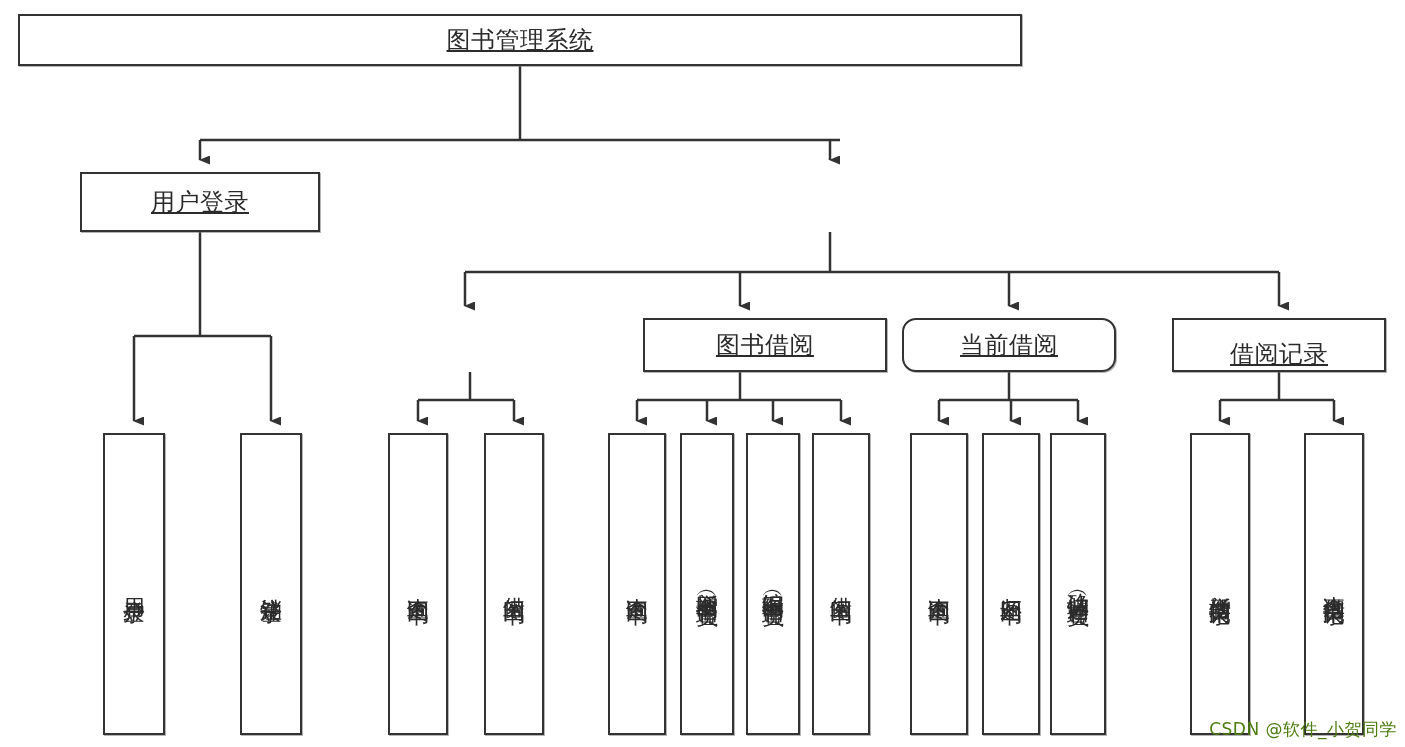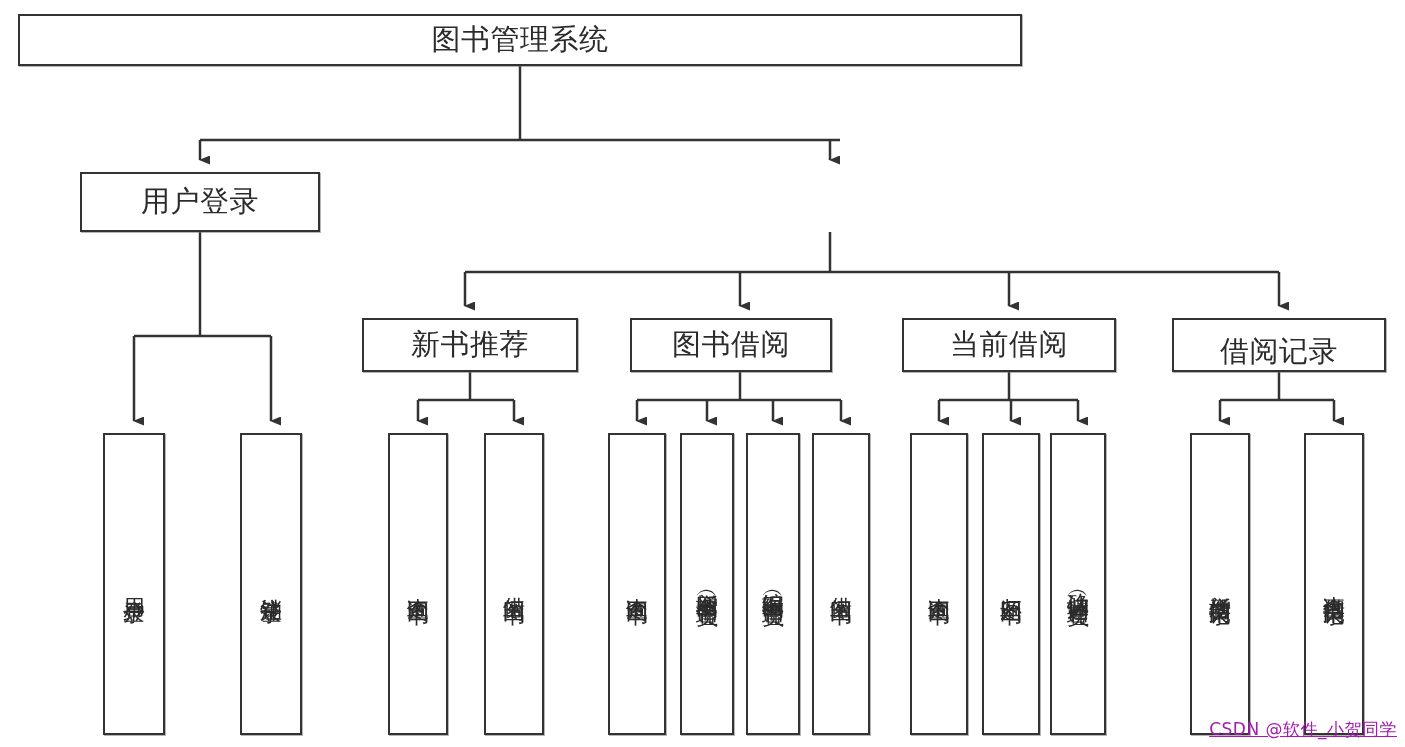--- a/index.html
+++ b/index.html
@@ -35,45 +35,45 @@
     align-items: center;
     justify-content: center;
   }
   .node-label {
     color: #2b2b2b;
     letter-spacing: 0.5px;
     white-space: nowrap;
     line-height: 1.28;
   }
   .node-box.horizontal .node-label {
-    font-size: 29px;
+    font-size: 24px;
+    text-decoration: underline;
   }
   .node-box.vertical {
     align-items: center;
     justify-content: center;
   }
   .node-box.vertical .node-label {
     writing-mode: vertical-rl;
     text-orientation: upright;
     font-size: 22px;
     letter-spacing: 2px;
     line-height: 1;
     white-space: nowrap;
     max-height: 100%;
   }
   #watermark {
     position: absolute;
     right: 8px;
     bottom: 6px;
     font-size: 17px;
-    color: #a21caf;
+    color: #4d7c0f;
     white-space: nowrap;
     letter-spacing: 0.5px;
     pointer-events: none;
-    text-decoration: underline;
   }
 </style>
 </head>
 <body>
 
 <div id="diagram-root">
 
   <svg id="diagram-svg" viewBox="0 0 1405 747" xmlns="http://www.w3.org/2000/svg">
     <defs>
       <marker id="arrowhead" markerWidth="9" markerHeight="11" refX="4.5" refY="10" orient="auto" markerUnits="userSpaceOnUse">
@@ -138,29 +138,26 @@
 
   <div class="node-box horizontal" style="left: 18px; top: 14px; width: 1004px; height: 52px;">
     <span class="node-label">图书管理系统</span>
   </div>
 
   <div class="node-box horizontal" style="left: 80px; top: 172px; width: 240px; height: 60px;">
     <span class="node-label">用户登录</span>
   </div>
 
 
-  <div class="node-box horizontal" style="left: 362px; top: 318px; width: 216px; height: 54px;">
-    <span class="node-label">新书推荐</span>
-  </div>
-
-  <div class="node-box horizontal" style="left: 630px; top: 318px; width: 202px; height: 54px;">
+
+  <div class="node-box horizontal" style="left: 643px; top: 318px; width: 244px; height: 54px;">
     <span class="node-label">图书借阅</span>
   </div>
 
-  <div class="node-box horizontal" style="left: 902px; top: 318px; width: 214px; height: 54px;">
+  <div class="node-box horizontal" style="left: 902px; top: 318px; width: 214px; height: 54px; border-radius: 14px;">
     <span class="node-label">当前借阅</span>
   </div>
 
   <div class="node-box horizontal" style="left: 1172px; top: 318px; width: 214px; height: 54px; align-items: flex-end;">
     <span class="node-label">借阅记录</span>
   </div>
 
   <div class="node-box vertical" style="left: 103px; top: 433px; width: 62px; height: 302px;">
     <span class="node-label">用户登录</span>
   </div>

